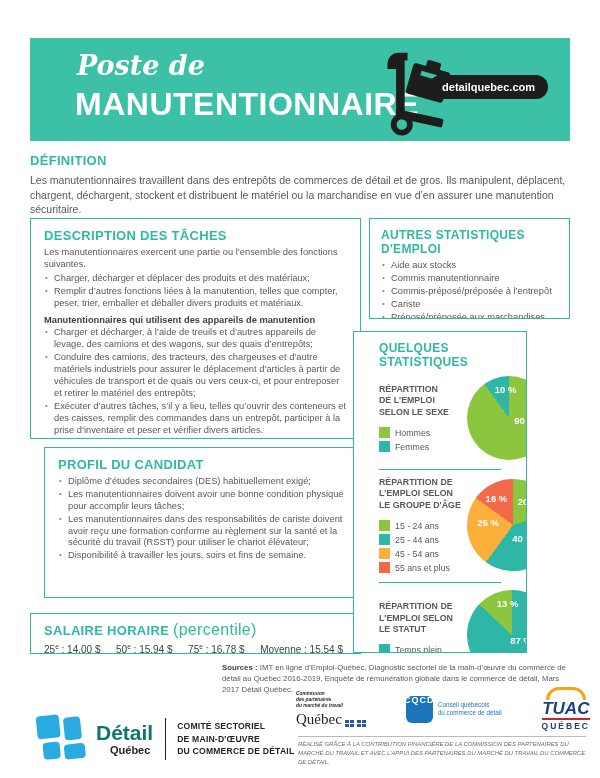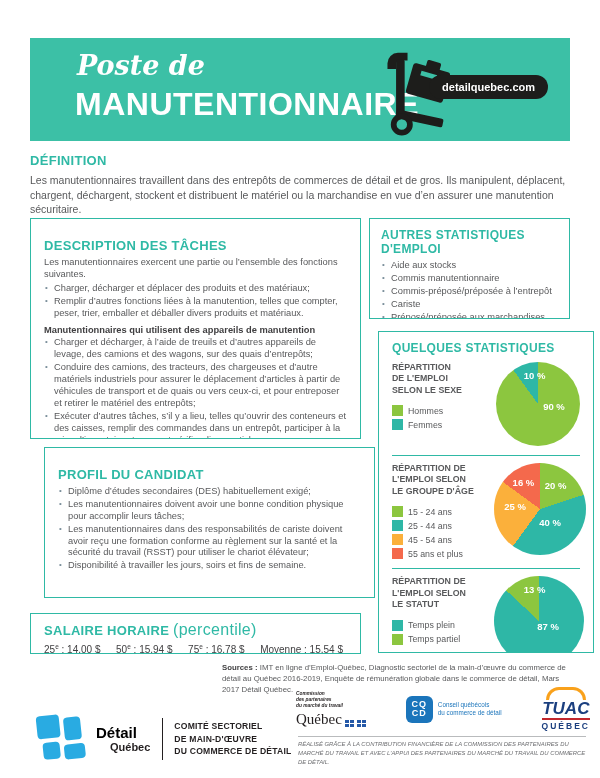--- a/index.html
+++ b/index.html
@@ -13,43 +13,43 @@
            font-style:italic;font-family:"DejaVu Serif",cursive;}
   .banner-title{position:absolute;left:45px;top:48px;color:#fff;font-size:32px;font-weight:700;
            letter-spacing:.5px;white-space:nowrap;}
   .truck{position:absolute;left:346px;top:10px;}
   .site-pill{position:absolute;right:22px;top:37px;background:var(--pill-black,#1d1d1b);color:#fff;
            font-size:11px;font-weight:700;padding:6px 13px;border-radius:15px;cursor:pointer;}
 
   
   .sec-title{color:var(--accent-teal,#2FB9A5);font-weight:700;font-size:13px;letter-spacing:.3px;}
   .tealbox{position:absolute;border:1px solid var(--accent-teal,#2FB9A5);box-sizing:border-box;
-           padding:19px 13px;overflow:hidden;background:#fff;}
+           padding:9px 13px;overflow:hidden;background:#fff;}
   .body-txt{font-size:9.3px;line-height:1.28;color:#58595b;}
   ul.plain{list-style:none;margin:2px 0 0 0;padding:0;}
   ul.plain li{position:relative;padding-left:10px;margin-top:1px;}
   ul.plain li::before{content:"•";position:absolute;left:1px;top:0;font-size:8px;color:#7b8f9b;}
   .group-h{font-weight:700;color:#414042;margin-top:6px;font-size:9.3px;}
 
   
   .definition{position:absolute;left:30px;top:153px;width:540px;}
   .def-text{margin-top:5px;font-size:10.5px;line-height:1.4;color:#58595b;}
 
   
   .box-tasks{left:30px;top:218px;width:331px;height:221px;}
   .box-profile{left:44px;top:447px;width:331px;height:151px;}
   .box-salary{left:30px;top:613px;width:331px;height:41px;padding:7px 13px;}
   .sal-sub{color:var(--accent-teal,#2FB9A5);font-weight:400;font-size:16px;}
   .sal-row{display:flex;justify-content:space-between;margin-top:4px;font-size:10px;color:#414042;padding-right:4px;}
   .sal-row sup{font-size:6.5px;}
 
   
   .box-appel{left:369px;top:218px;width:201px;height:101px;padding:9px 11px;}
-  .box-stats{left:378px;top:331px;width:216px;height:322px;padding:9px 13px;}
-  .chart-block{display:flex;align-items:flex-start;margin-top:7px;gap:14px;}
+  .box-stats{left:353px;top:331px;width:174px;height:322px;padding:9px 25px;}
+  .chart-block{display:flex;align-items:center;margin-top:7px;}
   .chart-left{width:88px;flex:0 0 88px;}
   .chart-title{font-size:8.8px;font-weight:700;color:#58595b;line-height:1.3;}
   .legend{margin-top:9px;}
   .leg-item{display:flex;align-items:center;gap:5px;font-size:8.8px;color:#58595b;margin-top:3px;}
   .chip{width:11px;height:11px;flex:0 0 11px;display:inline-block;}
   .chart-right{margin-left:auto;}
   .pie{position:relative;border-radius:50%;}
   .pie-a{width:84px;height:84px;}
   .pie-b{width:92px;height:92px;}
   .pie-c{width:90px;height:90px;}
@@ -58,39 +58,39 @@
 
   
   .sources{position:absolute;left:222px;top:663px;width:352px;font-size:7.8px;line-height:1.4;color:#58595b;}
   .sources b{color:#414042;}
 
   
   .footer-left{position:absolute;left:34px;top:710px;display:flex;align-items:center;}
   .dq-logo{width:56px;height:58px;position:relative;transform:rotate(-6deg);}
   .dq-sq{position:absolute;background:var(--dq-blue,#29ABE2);border-radius:4px;}
   .dq-name{margin-left:6px;line-height:1;}
-  .dq-name .n1{font-size:15px;font-weight:800;color:#000000;}
+  .dq-name .n1{font-size:21px;font-weight:800;color:#0f766e;}
   .dq-name .n2{font-size:11px;font-weight:700;color:#231f20;margin-top:2px;margin-left:14px;}
   .foot-div{width:1px;height:42px;background:#231f20;margin:0 11px 0 12px;}
   .committee{font-size:8.6px;font-weight:700;color:#231f20;line-height:1.5;letter-spacing:.2px;}
 
   .partners{position:absolute;left:296px;top:688px;width:294px;height:42px;
             display:flex;align-items:center;justify-content:space-between;}
   .commission{line-height:1.1;}
   .comm-lines{font-size:4.8px;font-weight:700;font-style:italic;color:#231f20;line-height:1.25;}
   .qc-row{display:flex;align-items:flex-end;gap:3px;margin-top:2px;}
   .qc-word{font-size:15px;color:#231f20;font-family:"Liberation Serif",serif;}
   .qc-flag{width:9px;height:7px;background:#2458A7;position:relative;display:inline-block;}
   .qc-flag::before,.qc-flag::after{content:"";position:absolute;background:#fff;}
   .qc-flag::before{left:4px;top:0;width:1px;height:7px;}
   .qc-flag::after{left:0;top:3px;width:9px;height:1px;}
   .cqcd{display:flex;align-items:center;gap:5px;}
   .cqcd-sq{width:27px;height:27px;background:var(--cqcd-blue,#1B75BB);border-radius:6px;color:#fff;
-           font-size:9px;font-weight:800;line-height:1.05;display:flex;flex-direction:column;
-           align-items:center;justify-content:center;letter-spacing:1px;}
+           font-size:9px;font-weight:800;line-height:1.05;display:flex;flex-direction:row;
+           justify-content:center;letter-spacing:1px;}
   .cqcd-txt{font-size:6.3px;color:var(--cqcd-blue,#1B75BB);line-height:1.3;}
   .tuac{text-align:center;line-height:1;}
   .tuac-arc{width:34px;height:10px;border:solid var(--tuac-yellow,#F9A11B);border-width:3px 3px 0 3px;
             border-radius:17px 17px 0 0;margin:0 auto 0 auto;}
   .tuac-name{font-size:17px;font-weight:800;font-style:italic;color:var(--tuac-navy,#1B3F7F);
              border-bottom:2px solid #C1272D;padding-bottom:1px;}
   .tuac-sub{font-size:8.5px;font-weight:700;color:var(--tuac-navy,#1B3F7F);letter-spacing:2px;margin-top:2px;}
 
   .disclaimer{position:absolute;left:298px;top:736px;width:288px;font-size:5.9px;font-style:italic;
               color:#6d6e71;line-height:1.55;border-top:1px solid #b9bbbd;padding-top:3px;}

